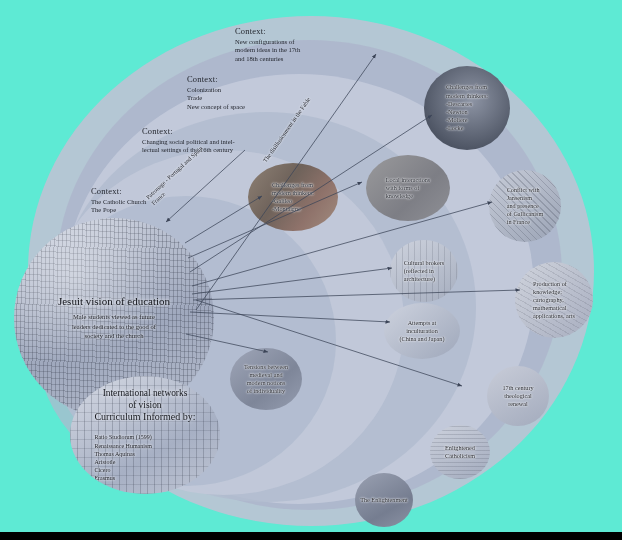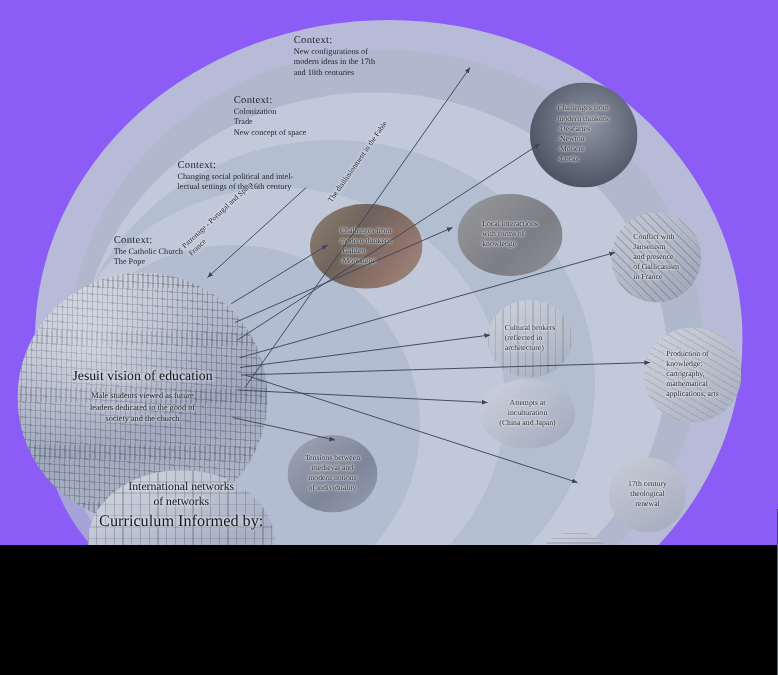--- a/index.html
+++ b/index.html
@@ -1,18 +1,18 @@
 <!DOCTYPE html>
 <html><head>
 <meta charset="utf-8">
 <title>Jesuit Education Concept Map</title>
 <style>
   html,body{margin:0;padding:0;background:#000;}
   body{font-family:"Liberation Serif", serif;}
-  #canvas{position:relative;width:622px;height:436px;background:#8b5cf6;overflow:hidden;}
+  #canvas{position:relative;width:622px;height:532px;background:#5eead4;overflow:hidden;}
 
   
   .ring{position:absolute;border-radius:50%;}
   .ring0{left:28px;top:16px;width:566px;height:510px;background:#bcc3d4;opacity:.92;}
   .ring1{left:56px;top:40px;width:506px;height:470px;background:#aeb7cc;opacity:.95;}
   .ring2{left:64px;top:74px;width:470px;height:430px;background:#c3cadb;opacity:.92;}
   .ring3{left:56px;top:112px;width:420px;height:390px;background:#b2bccf;opacity:.85;}
   .ring4{left:44px;top:150px;width:360px;height:345px;background:#c2c9d9;opacity:.9;}
   .ring5{left:36px;top:196px;width:300px;height:290px;background:#aeb9cd;opacity:.75;}
 
@@ -32,21 +32,21 @@
   .photo{position:absolute;inset:0;z-index:1;}
 
   
   #hub{left:14px;top:218px;width:200px;height:200px;}
   #hub .title{font-size:11px;color:#12141a;text-shadow:0 0 3px #e9ecf2,0 0 5px #e9ecf2;margin-bottom:5px;}
   #hub .sub{font-size:6.6px;line-height:1.45;color:#1a1c23;text-shadow:0 0 2px #e9ecf2,0 0 3px #e9ecf2;}
 
   
   #schools{left:70px;top:376px;width:150px;height:118px;}
   #schools .title{font-size:9.4px;line-height:1.25;color:#15171d;text-shadow:0 0 3px #e9ecf2,0 0 5px #e9ecf2;margin-bottom:0;}
-  #schools .ch{font-size:13px;color:#15171d;text-shadow:0 0 2px #e9ecf2,0 0 4px #e9ecf2;margin-bottom:11px;}
+  #schools .ch{font-size:10px;color:#15171d;text-shadow:0 0 2px #e9ecf2,0 0 4px #e9ecf2;margin-bottom:11px;}
   #schools .li{font-size:6px;line-height:1.35;text-align:left;text-shadow:0 0 2px #eceef4,0 0 3px #eceef4;}
 
   
   .axlbl{position:absolute;font-size:6px;color:#20232b;white-space:nowrap;
          text-shadow:0 0 2px #eef0f5,0 0 3px #eef0f5;line-height:1.3;}
   svg#wires{position:absolute;inset:0;width:622px;height:540px;z-index:5;pointer-events:none;}
 </style>
 </head>
 <body>
 
@@ -141,21 +141,21 @@
   </div>
 
   <div class="node" id="schools">
     <div class="photo" style="background:
            repeating-linear-gradient(90deg, rgba(55,62,78,.26) 0 1px, rgba(255,255,255,0) 1px 7px),
            repeating-linear-gradient(0deg, rgba(55,62,78,.16) 0 1px, rgba(255,255,255,0) 1px 9px),
            linear-gradient(150deg,#d5d9e3,#a7b0c4 62%,#c0c6d4);"></div>
     <div class="tx">
       <div class="title">
         <div>International networks</div>
-        <div>of networks</div>
+        <div>of vision</div>
       </div>
       <div class="ch">Curriculum Informed by:</div>
       <div class="li">
         <div>Ratio Studiorum (1599)</div>
         <div>Renaissance Humanism</div>
         <div>Thomas Aquinas</div>
         <div>Aristotle</div>
         <div>Cicero</div>
         <div>Erasmus</div>
       </div>

